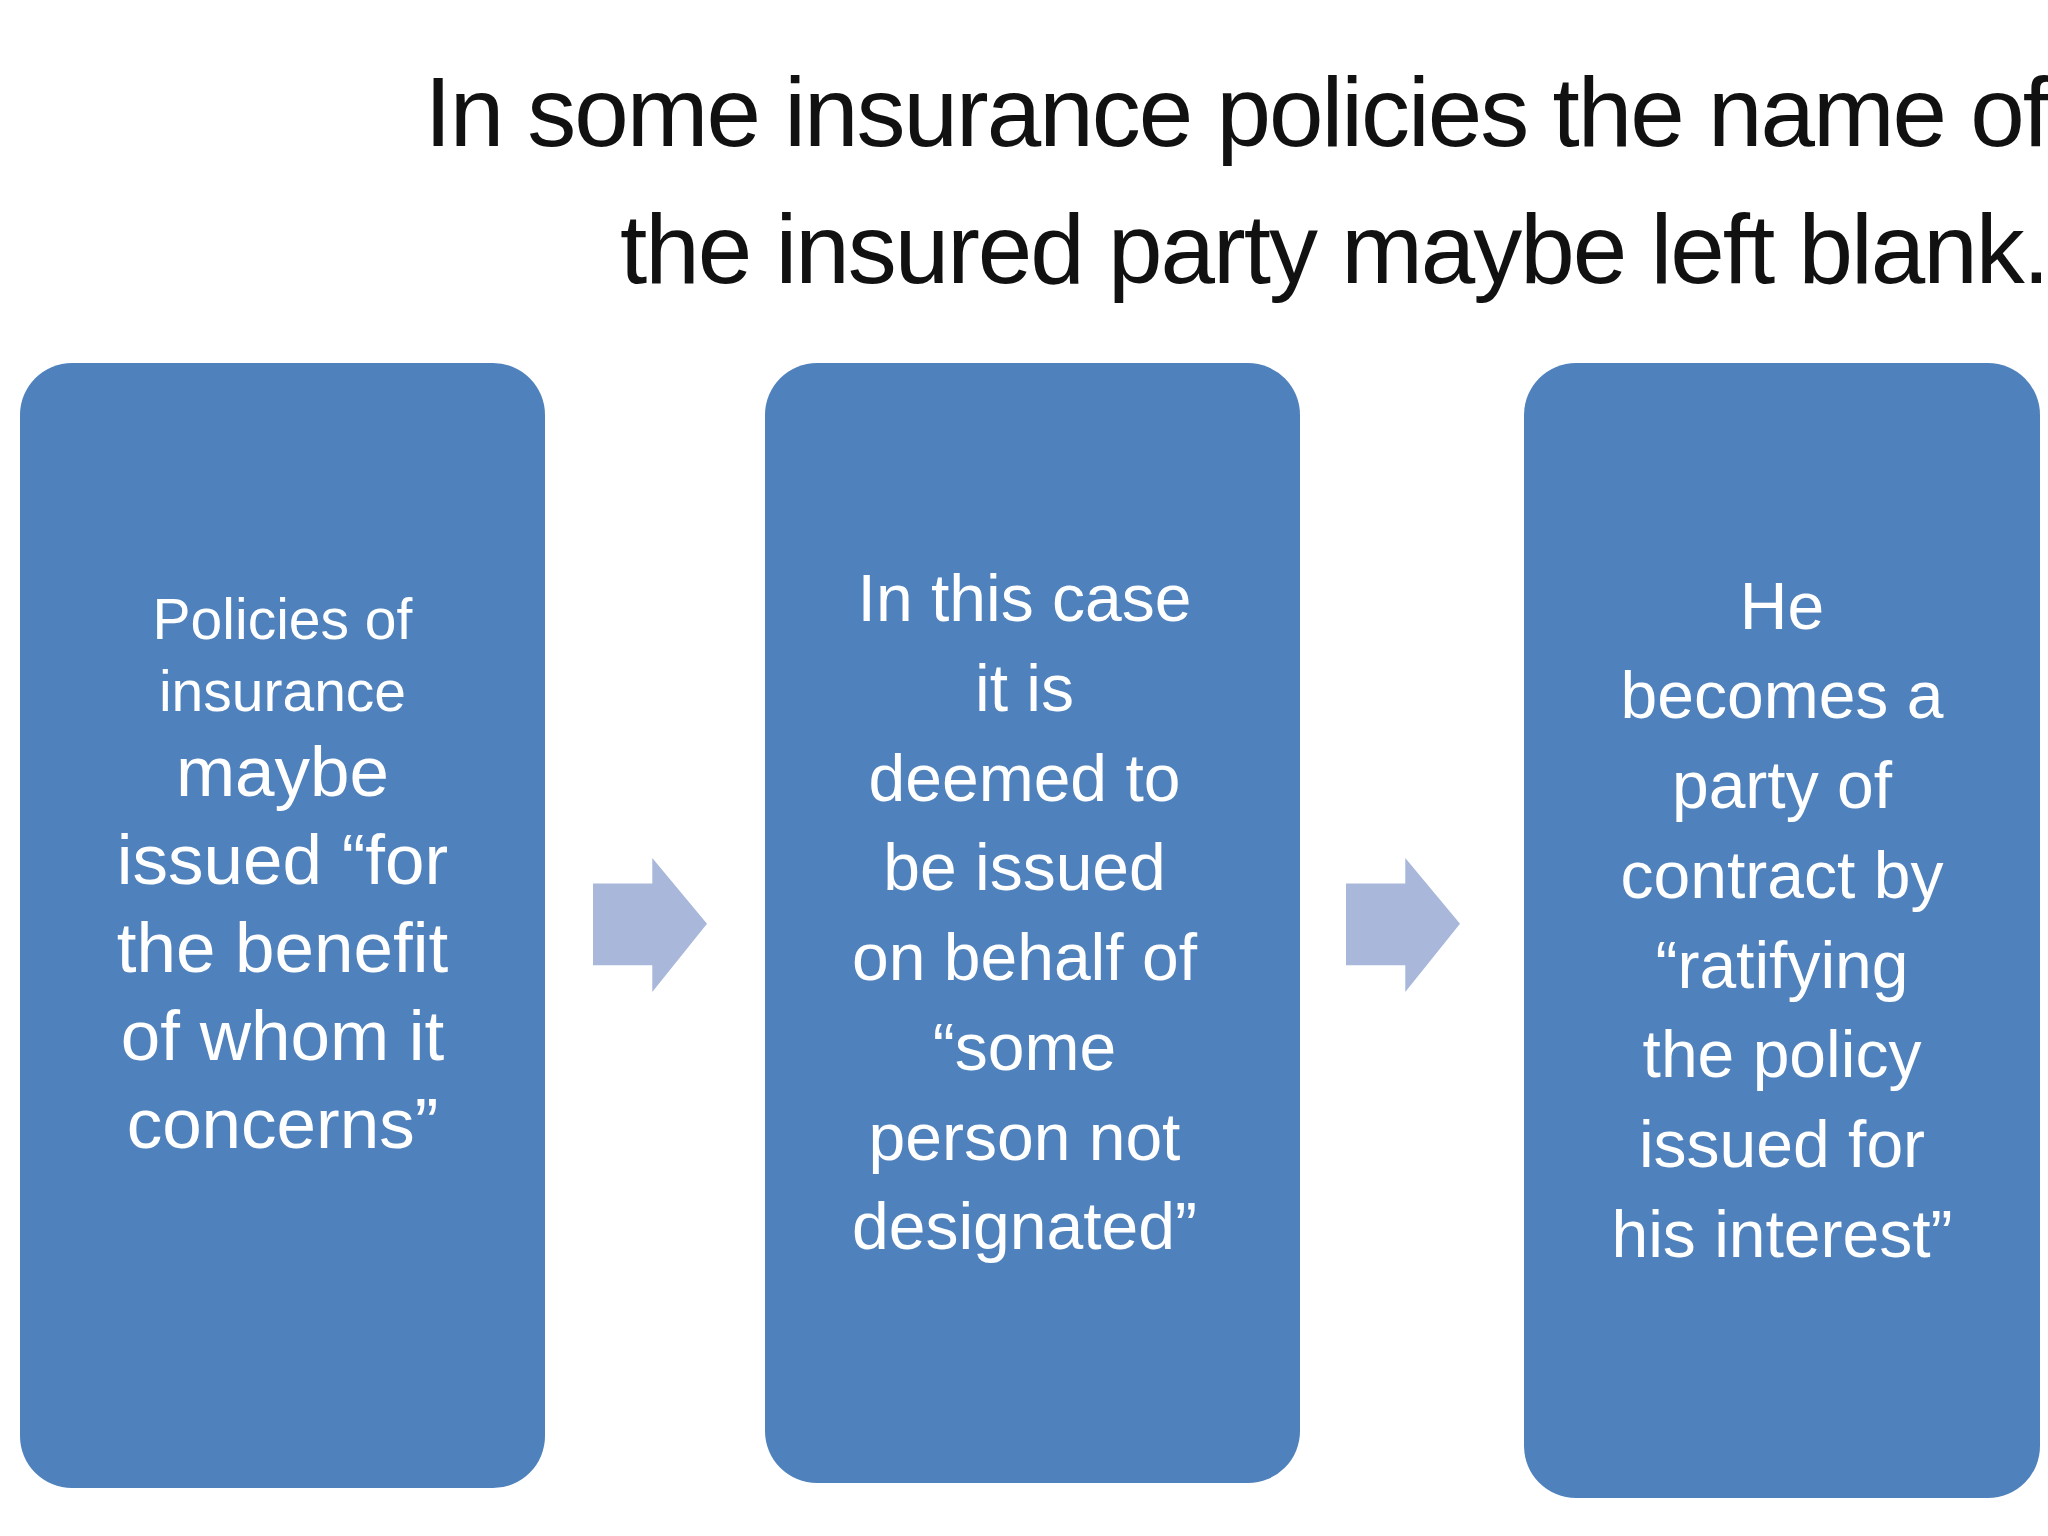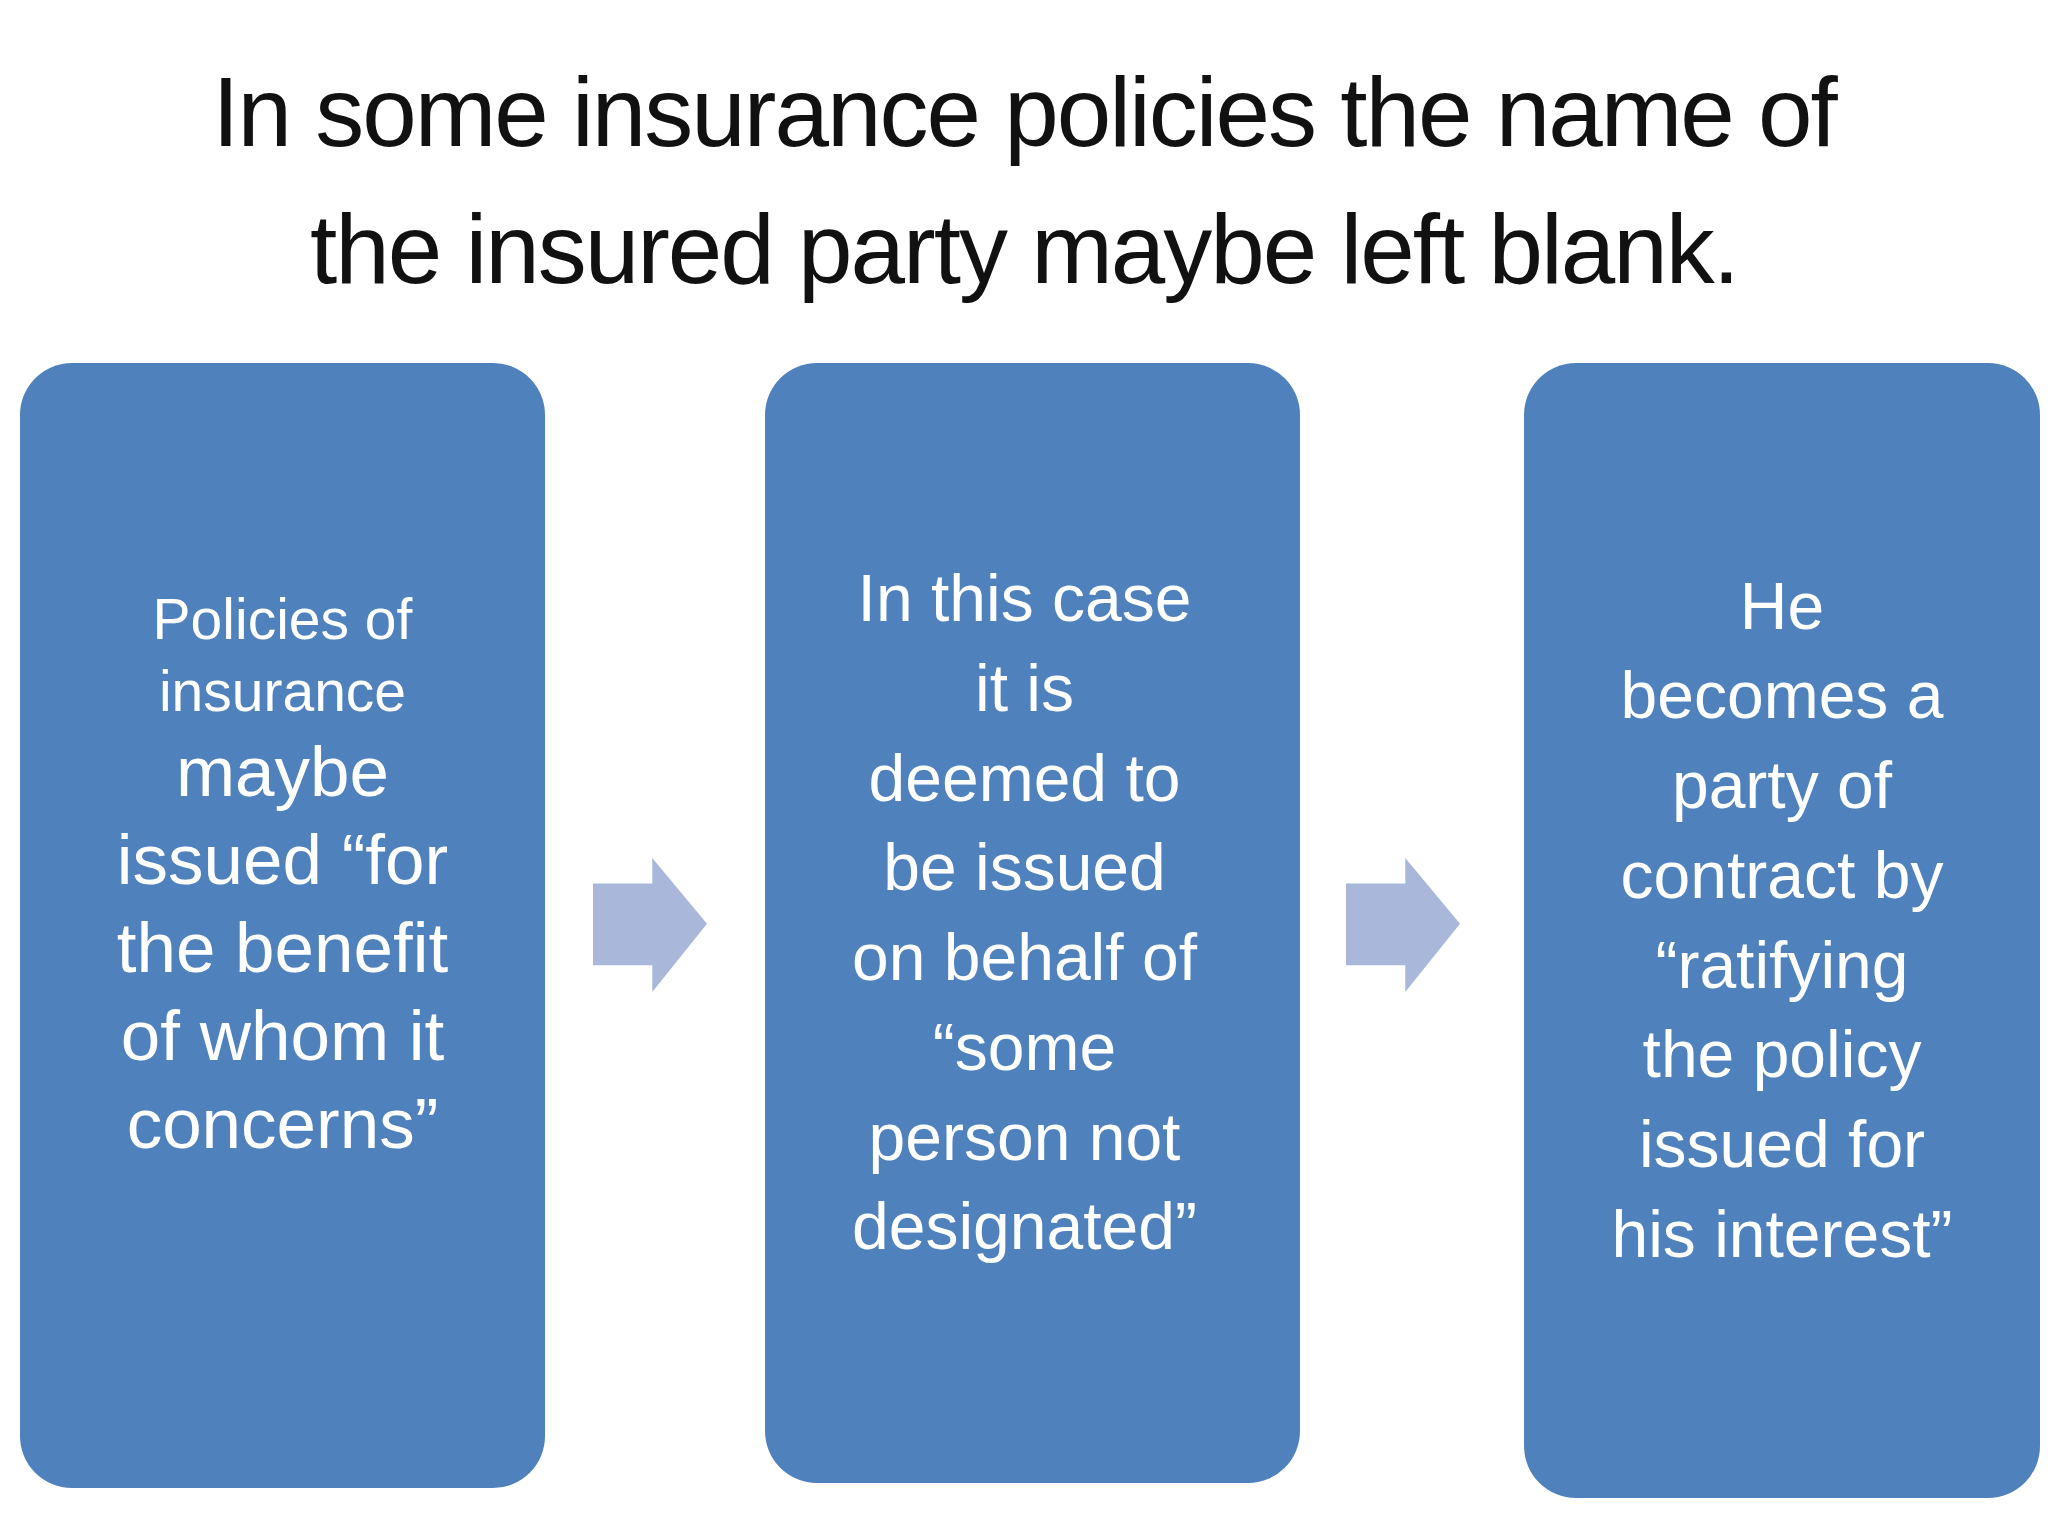--- a/index.html
+++ b/index.html
@@ -6,21 +6,21 @@
   .slide{
     position:relative;
     width:2048px;height:1536px;
     overflow:hidden;
     background:var(--background,#ffffff);
     font-family:"Liberation Sans",sans-serif;
   }
   .slide-title{
     position:absolute;
     top:44px;left:0;right:0;
-    text-align:center;
+    text-align:right;
     font-size:98px;
     line-height:1.4;
     letter-spacing:-2px;
     color:var(--title-color,#111111);
     white-space:pre-line;
   }
   .flow-box{
     position:absolute;
     top:363px;
     border-radius:52px;

